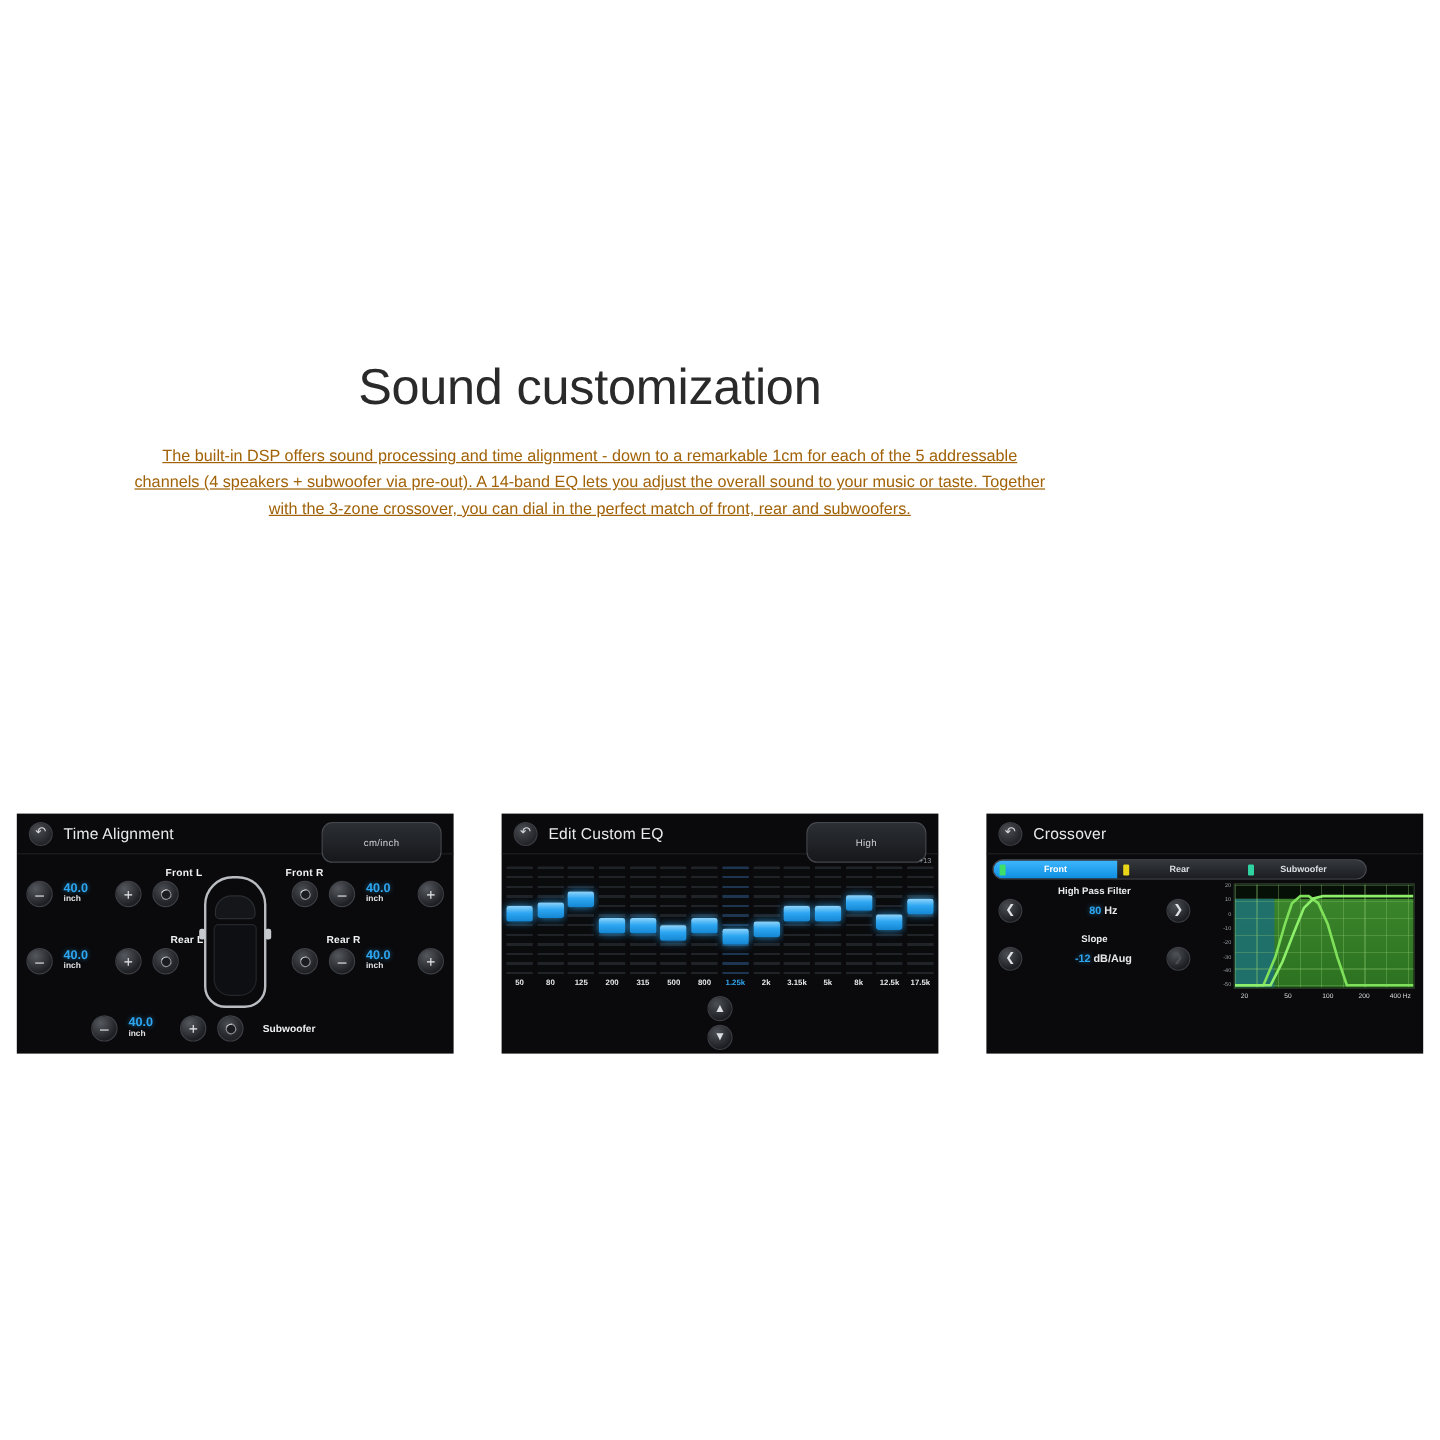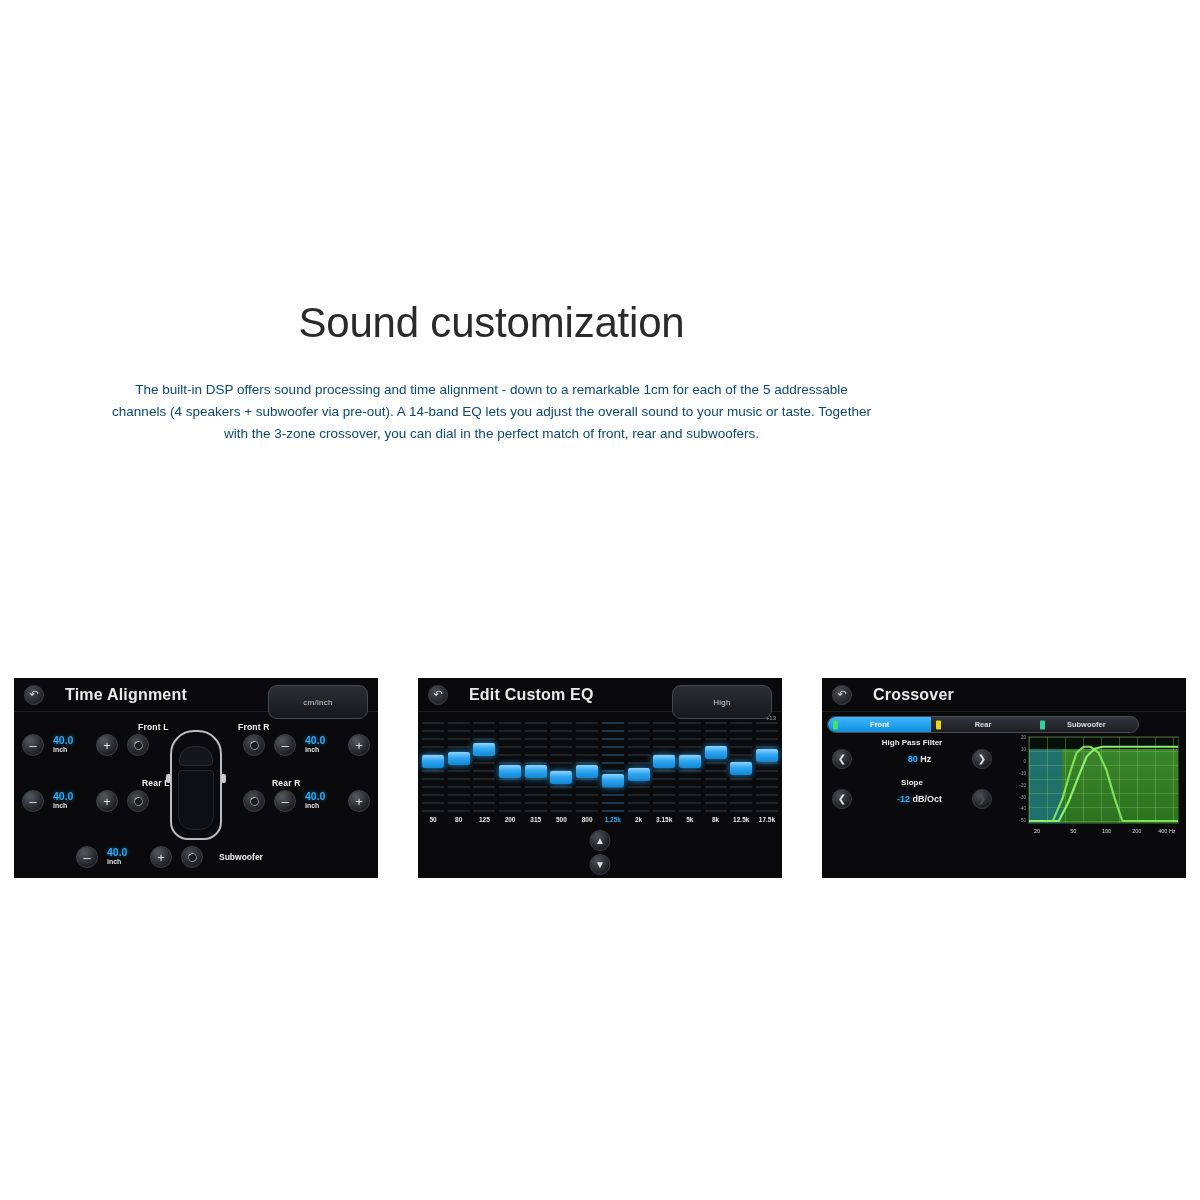--- a/index.html
+++ b/index.html
@@ -13,26 +13,27 @@
   
   .hero { width: 983px; padding-top: 300px; text-align: center; }
   .hero-title {
     font-size: 42px;
     font-weight: 400;
     color: #2a2a2a;
     letter-spacing: -0.2px;
     line-height: 1.1;
   }
   .hero-body {
-    margin: 33px auto 0;
+    margin: 23px auto 0;
     width: 760px;
     font-size: 13.5px;
     line-height: 1.62;
-    color: #0c4a6e;
+    color: #a16207;
     font-weight: 400;
+    text-decoration: underline;
   }
 
   
   .panels {
     position: absolute;
     top: 678px; left: 0;
     width: 1200px; height: 200px;
     display: flex;
     justify-content: space-between;
     padding: 0 14px;
@@ -55,24 +56,24 @@
   }
   .backbtn {
     width: 20px; height: 20px; border-radius: 50%;
     background: radial-gradient(circle at 35% 30%, #4a4d53, #232529 70%);
     border: 1px solid #3a3d43;
     display: flex; align-items: center; justify-content: center;
     color: #d8dadd; font-size: 11px; line-height: 1;
     flex: 0 0 auto;
   }
   .ptitle {
-    margin-left: 21px;
+    margin-left: 9px;
     color: #e8eaec;
-    font-size: 16px;
-    font-weight: bold;
+    font-size: 13px;
+    font-weight: normal;
     letter-spacing: .2px;
     white-space: nowrap;
   }
   .hdr-btn {
     position: absolute;
     right: 10px; top: 7px;
     width: 100px; height: 34px;
     border-radius: 9px;
     background: linear-gradient(#2b2e33, #16181b);
     border: 1px solid #45484e;
@@ -536,21 +537,21 @@
           <div class="chev">❯</div>
         </div>
 
         <div class="xo-gap"></div>
 
         <div class="xo-sect-title">Slope</div>
         <div class="xo-ctlrow">
           <div class="chev">❮</div>
           <div class="xo-val">
             <span class="n">-12</span>
-            <span class="u">dB/Oct</span>
+            <span class="u">dB/Aug</span>
           </div>
           <div class="chev dim">❯</div>
         </div>
       </div>
 
       <div class="xo-graph">
         <div class="g-yaxis" id="g-yaxis">
             <div class="g-ytick">20</div>
             <div class="g-ytick">10</div>
             <div class="g-ytick">0</div>

